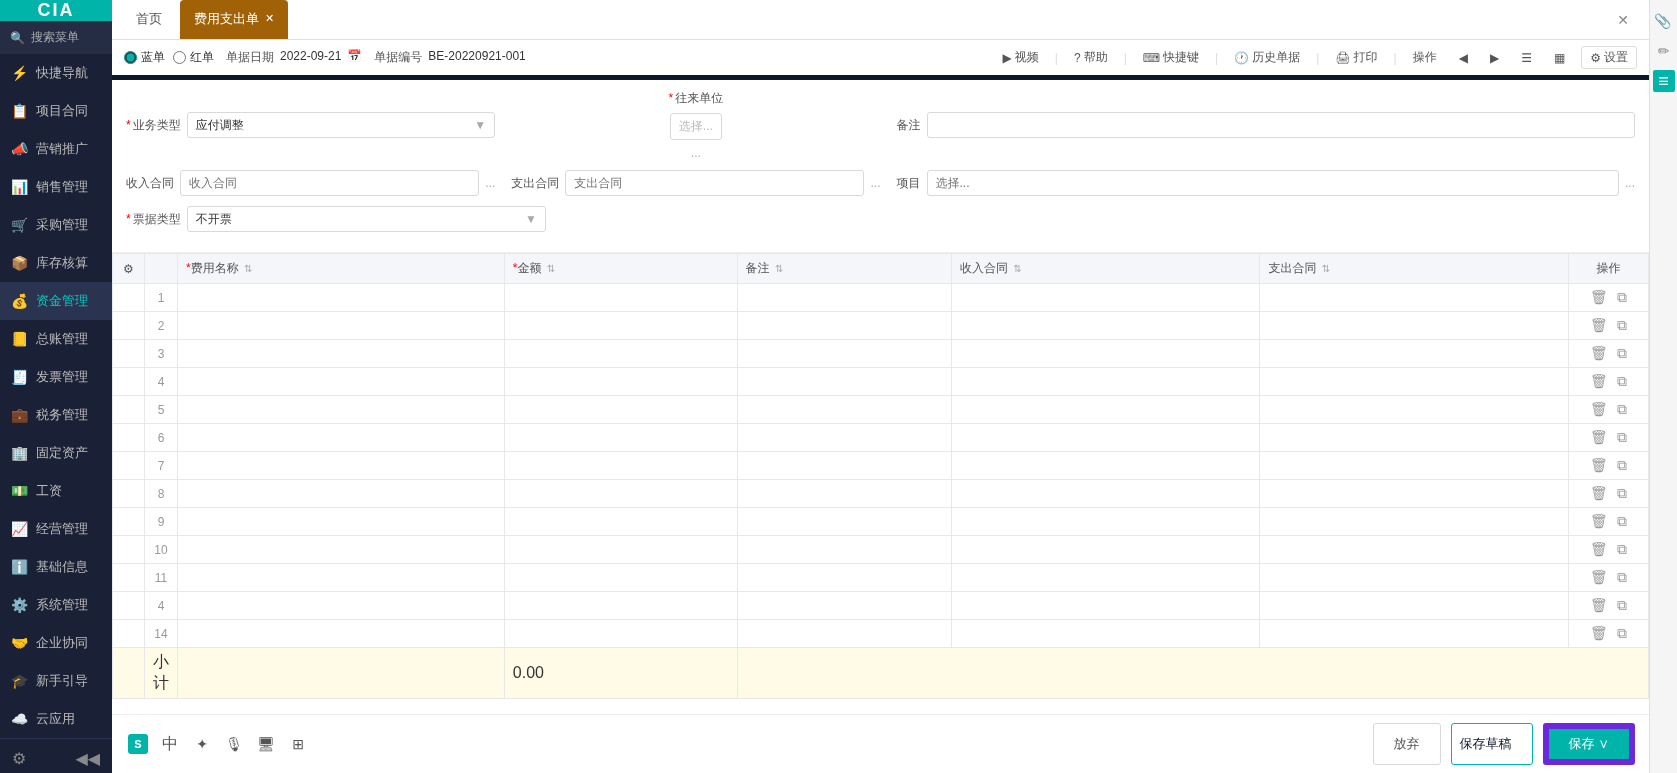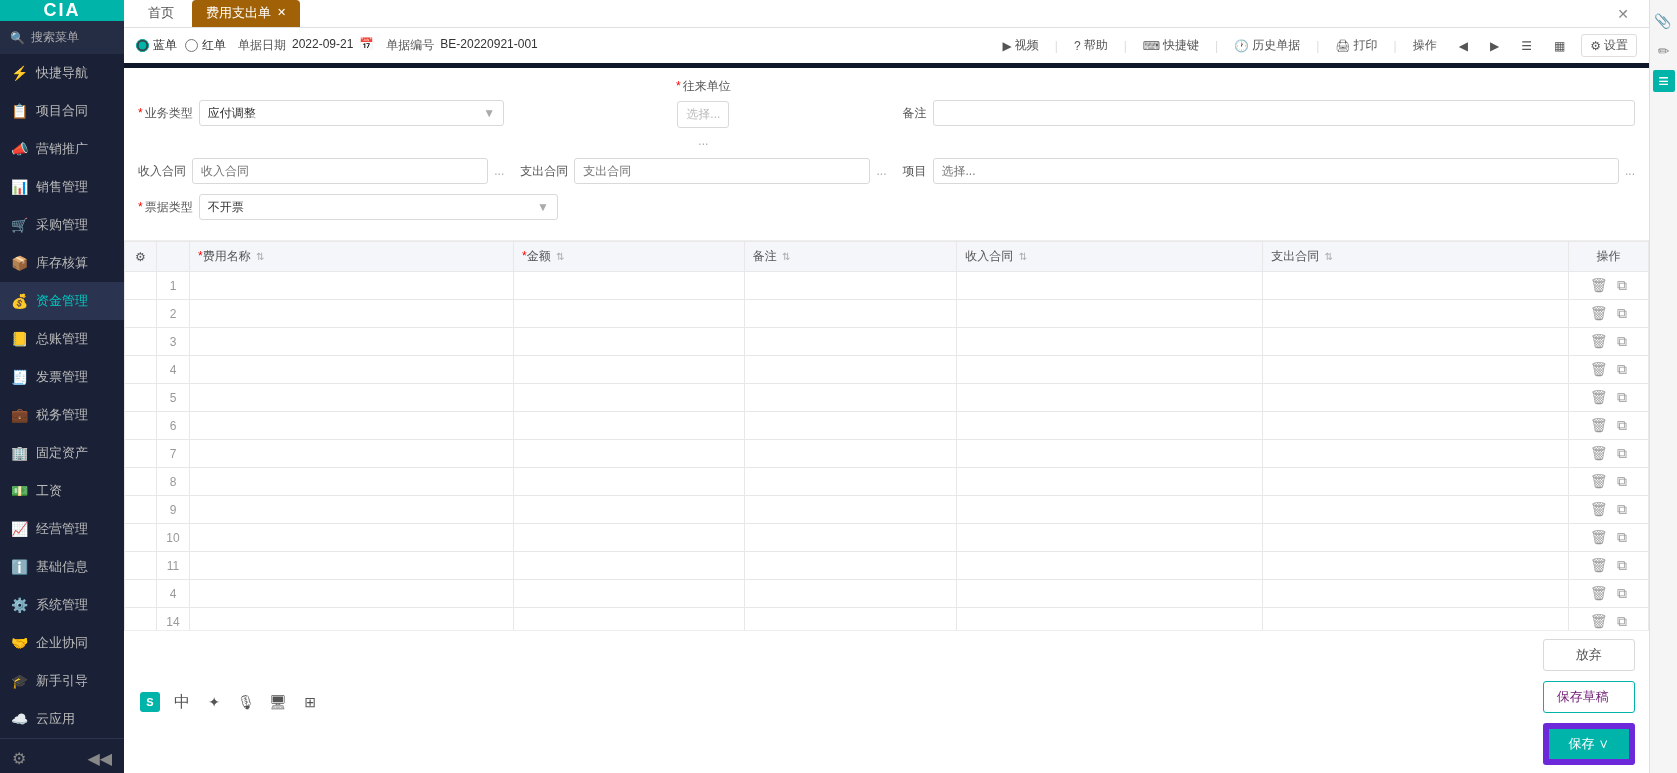--- a/index.html
+++ b/index.html
@@ -1,33 +1,33 @@
 <!DOCTYPE html>
 <html><head>
   <meta charset="utf-8">
   <style>
     * { box-sizing: border-box; margin: 0; padding: 0; }
     body { font-family: 'Microsoft YaHei', Arial, sans-serif; font-size: 12px; background: #f0f2f5; color: #333; display: flex; height: 773px; overflow: hidden; }
 
     
-    .sidebar { width: 124px; background: #1a2035; color: #ccc; display: flex; flex-direction: column; height: 100%; flex-shrink: 0; }
+    .sidebar { width: 112px; background: #1a2035; color: #ccc; display: flex; flex-direction: column; height: 100%; flex-shrink: 0; }
     .sidebar-header { height: 45px; display: flex; align-items: center; justify-content: center; background: #00b4aa; color: white; font-size: 18px; font-weight: bold; letter-spacing: 2px; }
     .sidebar-search { display: flex; align-items: center; padding: 8px 10px; gap: 6px; background: #252d45; cursor: pointer; }
     .sidebar-search span { font-size: 12px; color: #aaa; }
     .sidebar-item { display: flex; align-items: center; padding: 10px 12px; gap: 8px; cursor: pointer; font-size: 13px; color: #bbb; }
     .sidebar-item.active { background: #2a3350; color: #00c8be; }
     .sidebar-item .icon { width: 16px; height: 16px; display: flex; align-items: center; justify-content: center; font-size: 14px; }
     .sidebar-bottom { margin-top: auto; display: flex; align-items: center; justify-content: space-between; padding: 10px 12px; border-top: 1px solid #2a3350; }
     .sidebar-bottom-icon { font-size: 16px; color: #888; cursor: pointer; }
 
     
     .main { flex: 1; display: flex; flex-direction: column; background: #f0f2f5; overflow: hidden; }
 
     
-    .tab-bar { display: flex; align-items: center; background: #fff; border-bottom: 1px solid #e0e0e0; padding: 0 10px; height: 28px; gap: 4px; }
+    .tab-bar { display: flex; align-items: center; background: #fff; border-bottom: 1px solid #e0e0e0; padding: 0 10px; height: 40px; gap: 4px; }
     .tab { display: flex; align-items: center; padding: 0 14px; height: 100%; font-size: 13px; color: #555; cursor: pointer; border-bottom: 2px solid transparent; }
     .tab.active { color: #fff; background: #a16207; border-radius: 4px 4px 0 0; }
     .tab .close-btn { margin-left: 6px; color: #888; font-size: 11px; cursor: pointer; }
     .tab.active .close-btn { color: #fff; }
 
     
     .doc-area { flex: 1; background: #fff; margin: 0; display: flex; flex-direction: column; overflow: hidden; }
 
     
     .top-toolbar { display: flex; align-items: center; padding: 6px 12px; border-bottom: 5px solid #0f172a; gap: 12px; flex-shrink: 0; }
@@ -62,24 +62,24 @@
     .op-icon { cursor: pointer; color: #999; margin: 0 3px; font-size: 14px; }
     .subtotal-row { background: #fffbe6; font-size: 16px; }
     .subtotal-row td { border: 1px solid #e8e8e8; padding: 4px 8px; }
     .gear-th { width: 32px; text-align: center; }
     .col-sort { color: #aaa; font-size: 10px; cursor: pointer; margin-left: 2px; }
 
     
     .bottom-bar { display: flex; align-items: center; justify-content: space-between; padding: 8px 14px; border-top: 1px solid #eee; background: #fff; flex-shrink: 0; }
     .bottom-icons { display: flex; align-items: center; gap: 8px; }
     .bottom-icon { width: 24px; height: 24px; cursor: pointer; display: flex; align-items: center; justify-content: center; }
-    .action-btns { display: flex; gap: 10px; flex-direction: column; }
+    .action-btns { display: flex; gap: 10px; }
     .btn { padding: 6px 20px; border-radius: 3px; font-size: 13px; cursor: pointer; border: none; }
     .btn-discard { background: #fff; border: 1px solid #d9d9d9; color: #555; }
-    .btn-draft { background: #fff; border: 1px solid #00b4aa; color: #701a75; padding-left: 8px; }
+    .btn-draft { background: #fff; border: 1px solid #00b4aa; color: #0f172a; padding-left: 8px; }
     .btn-save { background: #00b4aa; color: #fff; border: 6px solid #6d28d9; }
 
     
     .right-panel { width: 28px; background: #f5f5f5; border-left: 1px solid #e0e0e0; display: flex; flex-direction: column; align-items: center; padding-top: 10px; gap: 8px; }
     .right-icon { width: 22px; height: 22px; display: flex; align-items: center; justify-content: center; cursor: pointer; color: #888; font-size: 14px; }
     .right-icon.active { background: #00b4aa; color: #fff; border-radius: 2px; }
 
     
     .window-controls { margin-left: auto; display: flex; align-items: center; gap: 6px; padding-right: 6px; }
     .win-btn { cursor: pointer; color: #888; font-size: 14px; padding: 2px 4px; }

